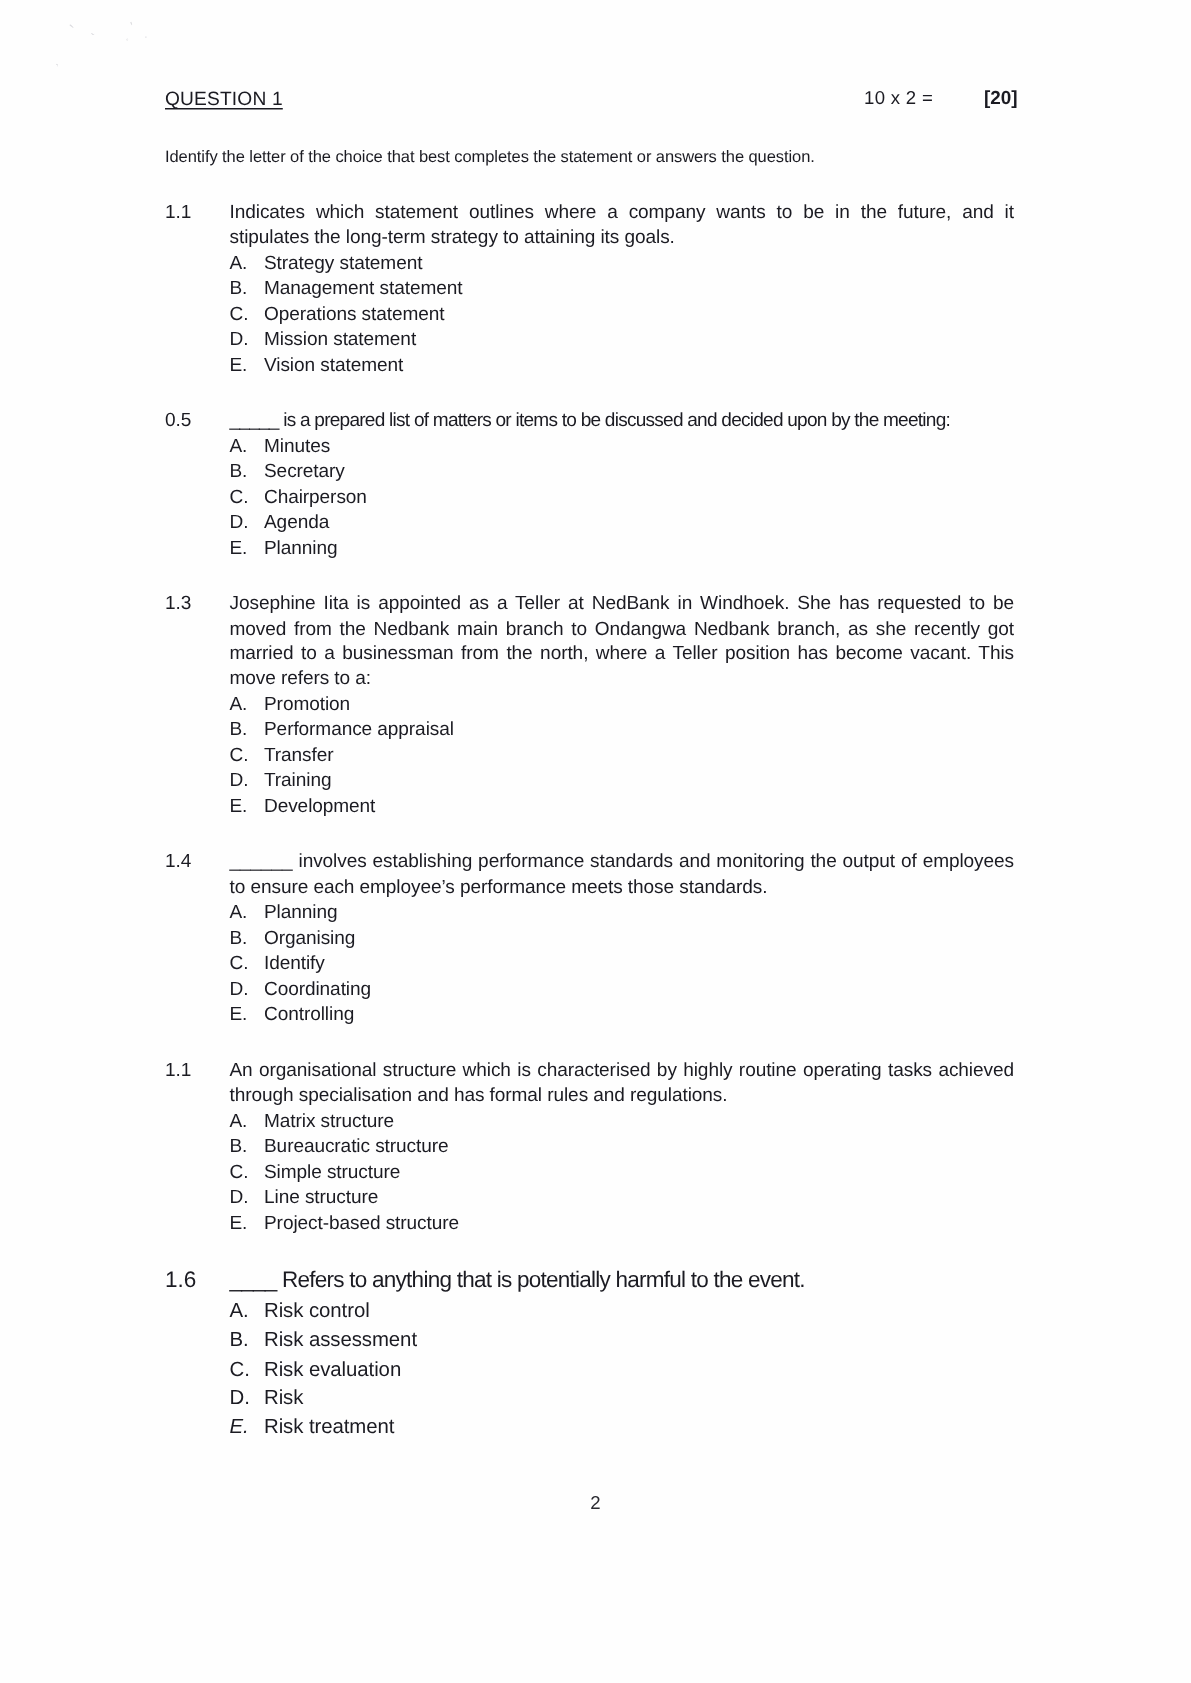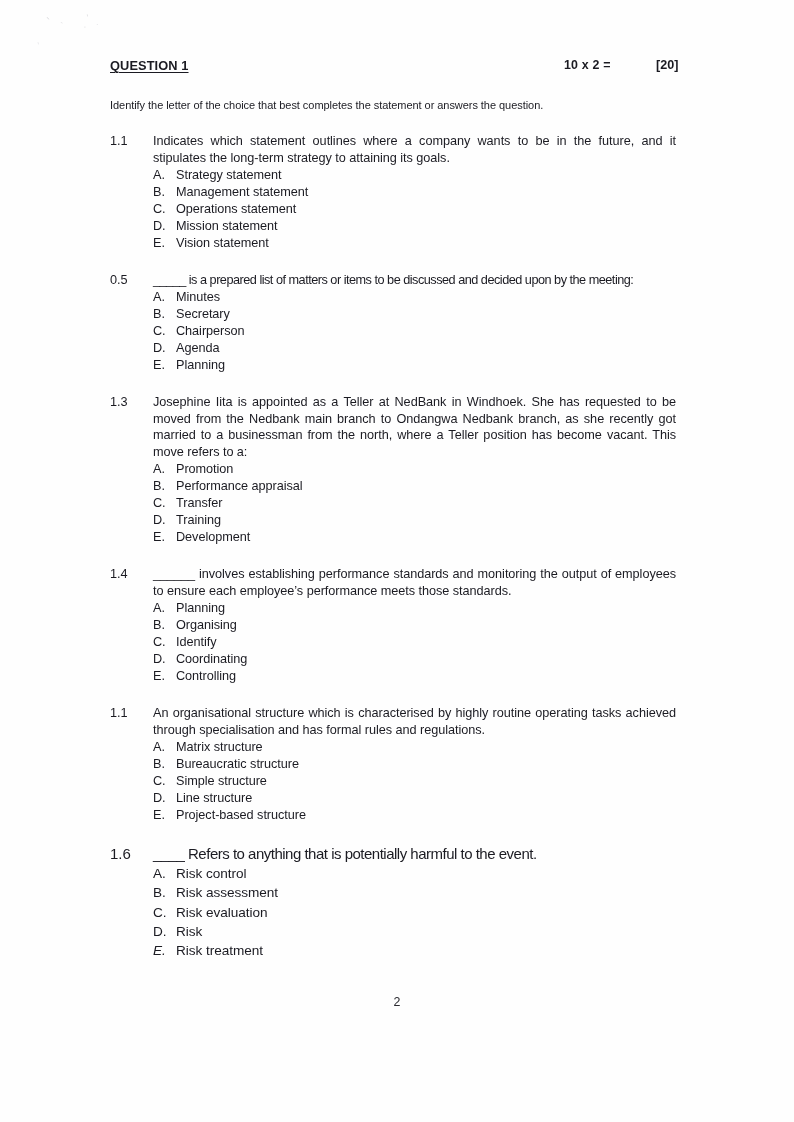--- a/index.html
+++ b/index.html
@@ -57,32 +57,31 @@
   
   .header-row {
     position: relative;
     height: 22px;
     font-size: 12.8px;
   }
   .q-heading {
     position: absolute;
     left: 0;
     top: 0;
-    font-weight: bold;
+    font-weight: normal;
     text-decoration: underline;
     text-underline-offset: 2px;
     letter-spacing: 0.1px;
   }
   .marks-calc {
     position: absolute;
-    left: 454px;
+    left: 466px;
     top: 0;
     font-size: 12.4px;
     letter-spacing: 0.2px;
-    font-weight: bold;
   }
   .marks-total {
     position: absolute;
     left: 546px;
     top: 0;
     font-weight: bold;
     font-size: 12.6px;
   }
 
   

